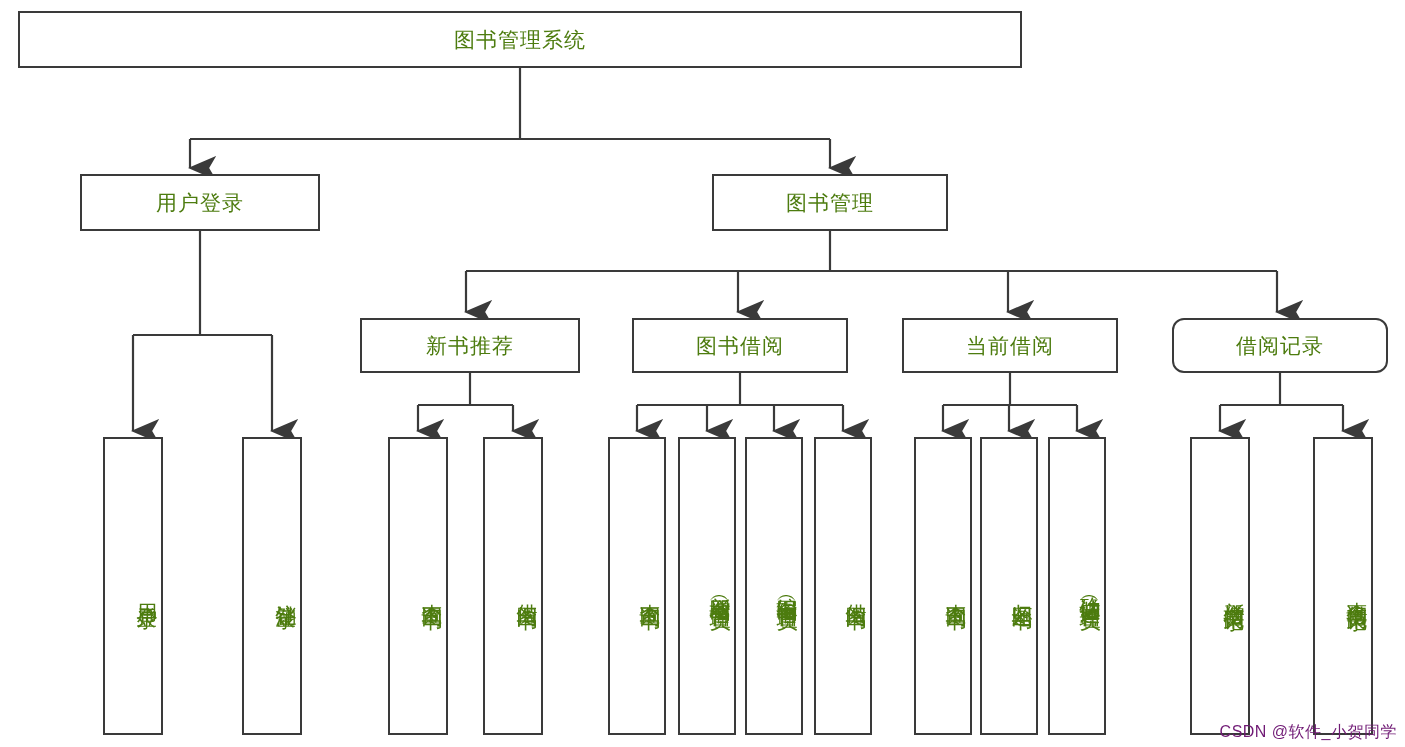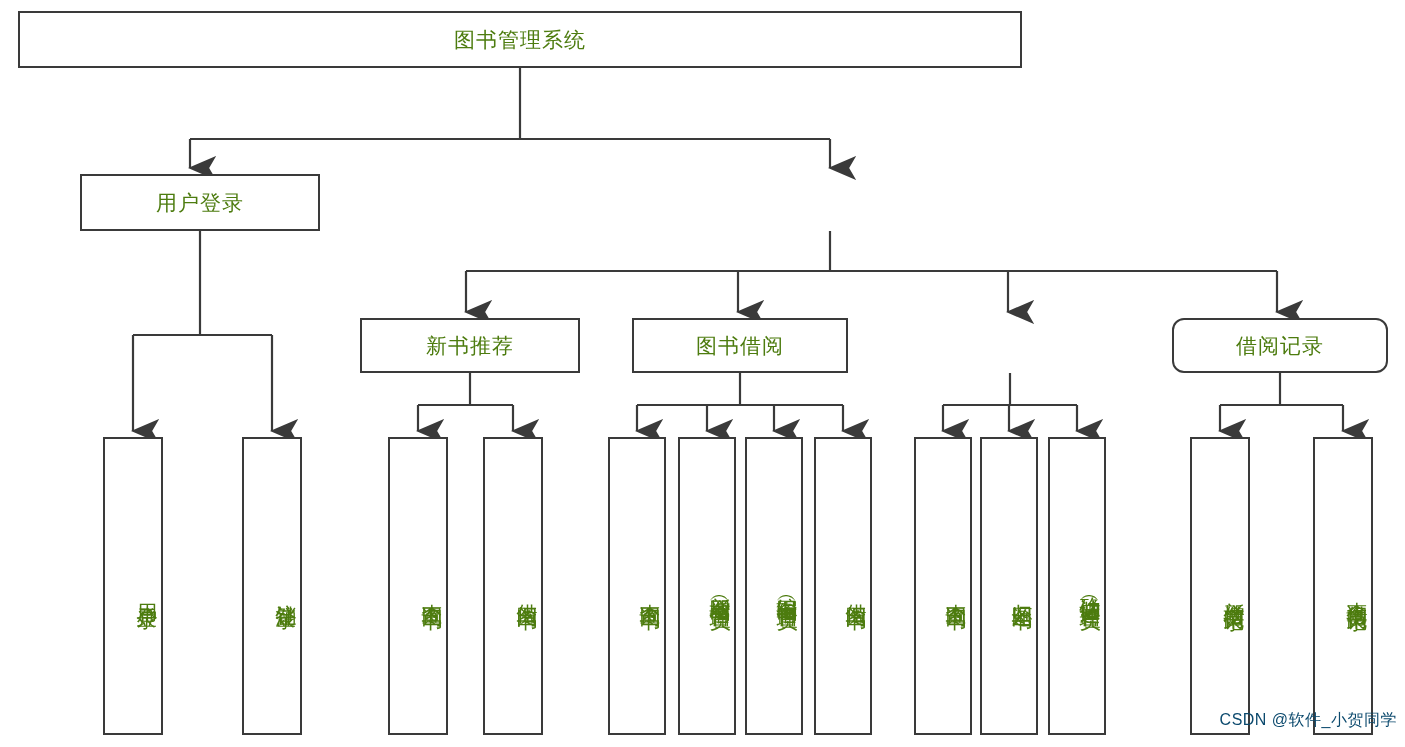--- a/index.html
+++ b/index.html
@@ -61,23 +61,23 @@
     stroke: #3a3a3a;
     stroke-width: 2.2;
     fill: none;
   }
   .arrow-head {
     fill: #3a3a3a;
   }
   .watermark {
     position: absolute;
     right: 8px;
-    bottom: 16px;
+    bottom: 4px;
     font-size: 16px;
-    color: #0c4a6e;
+    color: #701a75;
     white-space: nowrap;
     letter-spacing: 0.5px;
     margin-top: 39px;
   }
 </style>
 </head>
 <body>
 
 <div id="canvas">
 
@@ -129,27 +129,33 @@
     <path class="link-line" d="M 1343 405 L 1343 431" marker-end="url(#arrow)"></path>
   </svg>
 
   <div class="node horizontal" style="left:18px; top:11px; width:1004px; height:57px;">
     <span class="node-label">图书管理系统</span>
   </div>
 
   <div class="node horizontal" style="left:80px; top:174px; width:240px; height:57px;">
     <span class="node-label">用户登录</span>
   </div>
+  <div class="node horizontal" style="left:712px; top:174px; width:236px; height:57px;">
+    <span class="node-label">图书管理</span>
+  </div>
 
   <div class="node horizontal" style="left:632px; top:318px; width:216px; height:55px;">
     <span class="node-label">图书借阅</span>
   </div>
   <div class="node horizontal" style="left:360px; top:318px; width:220px; height:55px;">
     <span class="node-label">新书推荐</span>
   </div>
+  <div class="node horizontal" style="left:902px; top:318px; width:216px; height:55px;">
+    <span class="node-label">当前借阅</span>
+  </div>
   <div class="node horizontal" style="left:1172px; top:318px; width:216px; height:55px;border-radius:12px;">
     <span class="node-label">借阅记录</span>
   </div>
 
   <div class="node vertical" style="left:103px; top:437px; width:60px; height:298px;">
     <span class="node-label">用户登录</span>
   </div>
   <div class="node vertical" style="left:242px; top:437px; width:60px; height:298px;">
     <span class="node-label">注销登录</span>
   </div>

